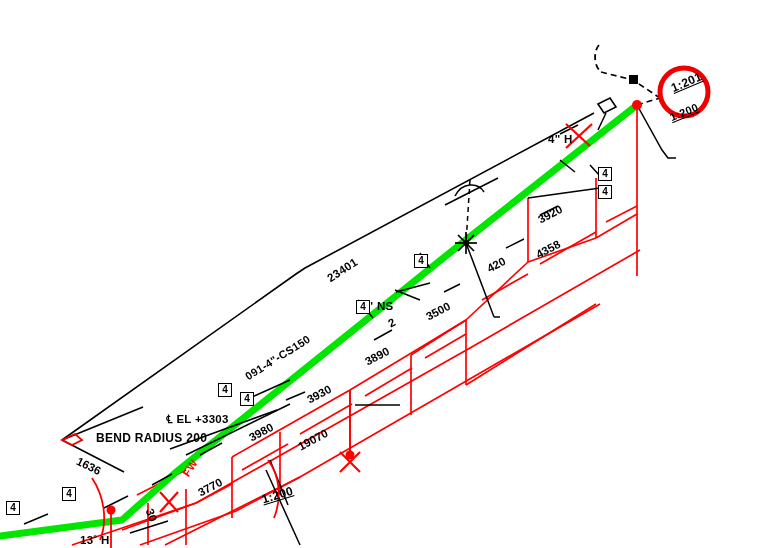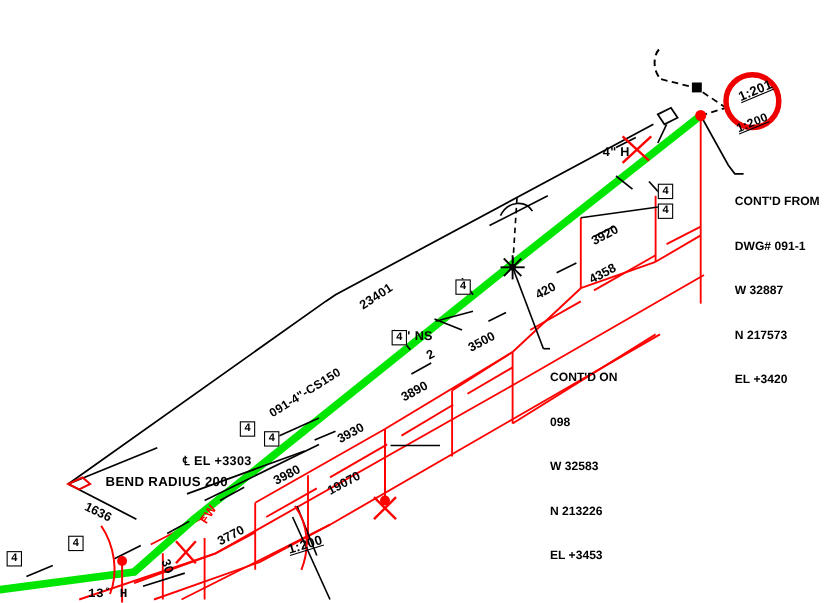--- a/index.html
+++ b/index.html
@@ -171,51 +171,37 @@
       <circle cx="350" cy="455" r="4.5" fill="#ff0000"></circle>
       <circle cx="111" cy="510" r="4.5" fill="#ff0000"></circle>
     </g>
 
     <g stroke="#ff0000" fill="none" stroke-width="1.8">
       <path d="M 111 510 L 111 548"></path>
       <path d="M 350 455 L 350 390"></path>
     </g>
   </svg>
 
-  <div class="blk" style="left:668px;top:150px;">
-    <div>CONT'D FROM</div>
-    <div>DWG# 091-1</div>
-    <div>W 32887</div>
-    <div>N 217573</div>
-    <div>EL +3420</div>
-  </div>
-
-  <div class="blk" style="left:500px;top:310px;">
-    <div>CONT'D ON</div>
-    <div>098</div>
-    <div>W 32583</div>
-    <div>N 213226</div>
-    <div>EL +3453</div>
-  </div>
+
 
   <div class="lbl" style="left:96px;top:431px;font-size:12px;">BEND RADIUS 200</div>
 
   <div class="lbl" style="left:140px;top:411px;font-size:11.5px;margin-left:26px;">℄ EL +3303</div>
 
   <div class="lbl" style="left:243px;top:372px;font-size:11px;
        transform:rotate(-32deg);transform-origin:left top;">091-4"-CS150</div>
 
   <div class="lbl" style="left:325px;top:274px;font-size:11.5px;
        transform:rotate(-33deg);transform-origin:left top;">23401</div>
 
   <div class="lbl" style="left:361px;top:300px;font-size:11.5px;">4" NS</div>
 
   <div class="lbl" style="left:548px;top:133px;font-size:11.5px;">4" H</div>
 
-  <div class="lbl" style="left:80px;top:534px;font-size:11.5px;font-family:Liberation Mono, monospace;">13˚ H</div>
+  <div class="lbl" style="left:80px;top:534px;font-size:11.5px;">13˚ H</div>
 
   <div class="lbl" style="left:180px;top:472px;font-size:11px;color:#ff0000;
        transform:rotate(-57deg);transform-origin:left top;">FW</div>
 
   <div class="lbl" style="left:260px;top:493px;font-size:12px;
        text-decoration:underline;transform:rotate(-17deg);transform-origin:left top;">1:200</div>
   <div class="lbl" style="left:668px;top:112px;font-size:11px;
        text-decoration:underline;transform:rotate(-22deg);transform-origin:left top;">1:200</div>
   <div class="lbl" style="left:669px;top:82px;font-size:12px;
        text-decoration:underline;transform:rotate(-23deg);transform-origin:left top;">1:201</div>

